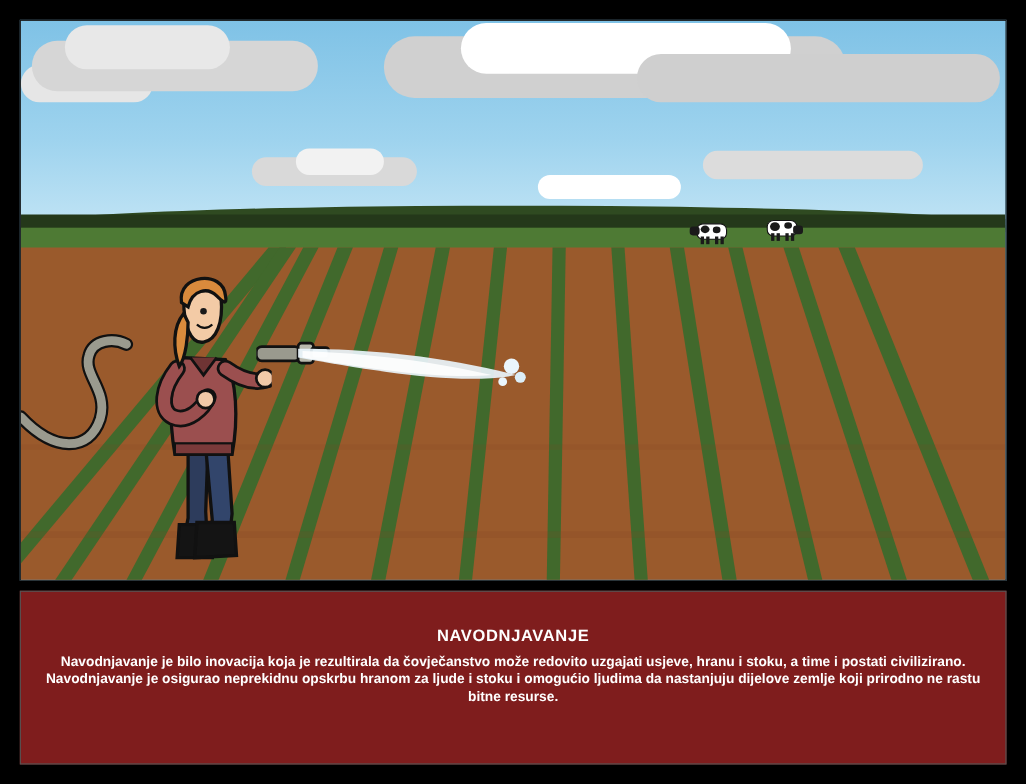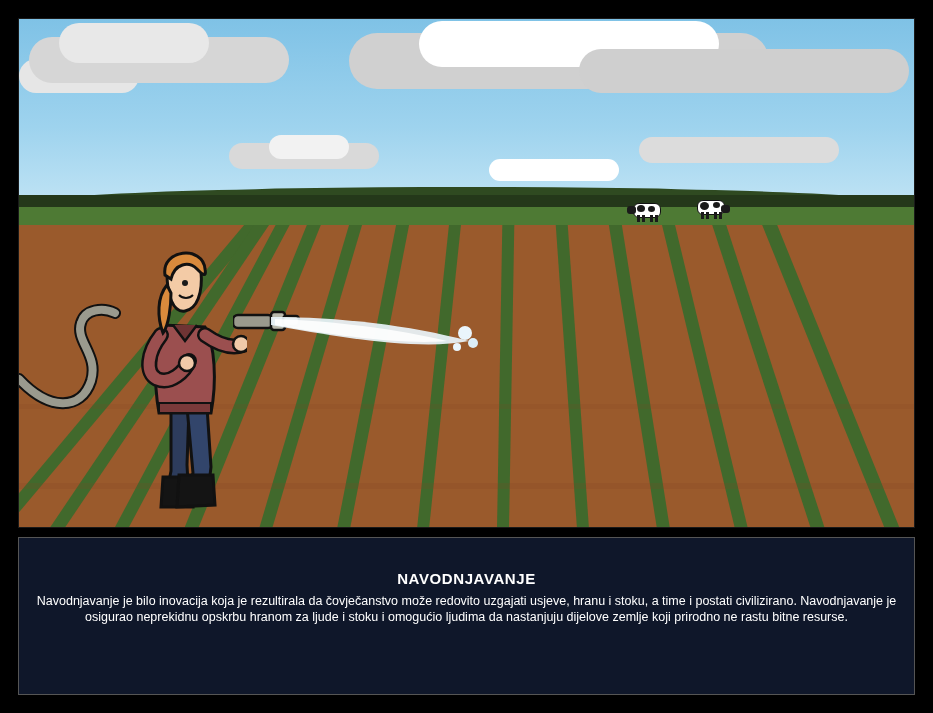--- a/index.html
+++ b/index.html
@@ -153,36 +153,36 @@
     height: 52px;
   }
 
   
   .caption-box {
     position: absolute;
     left: 18px;
     top: 537px;
     width: 897px;
     height: 158px;
-    background: #0f172a;
+    background: #7f1d1d;
     border: 1px solid #555555;
     box-sizing: border-box;
     color: #ffffff;
     text-align: center;
     padding: 32px 14px 10px 14px;
   }
   .caption-title {
     font-size: 15px;
     font-weight: bold;
     letter-spacing: .6px;
     margin-bottom: 6px;
   }
   .caption-body {
     font-size: 12.5px;
-    font-weight: normal;
+    font-weight: bold;
     line-height: 16px;
     max-width: 875px;
     margin: 0 auto;
   }
 </style>
 </head>
 <body>
 
 <div class="storyboard">
 

